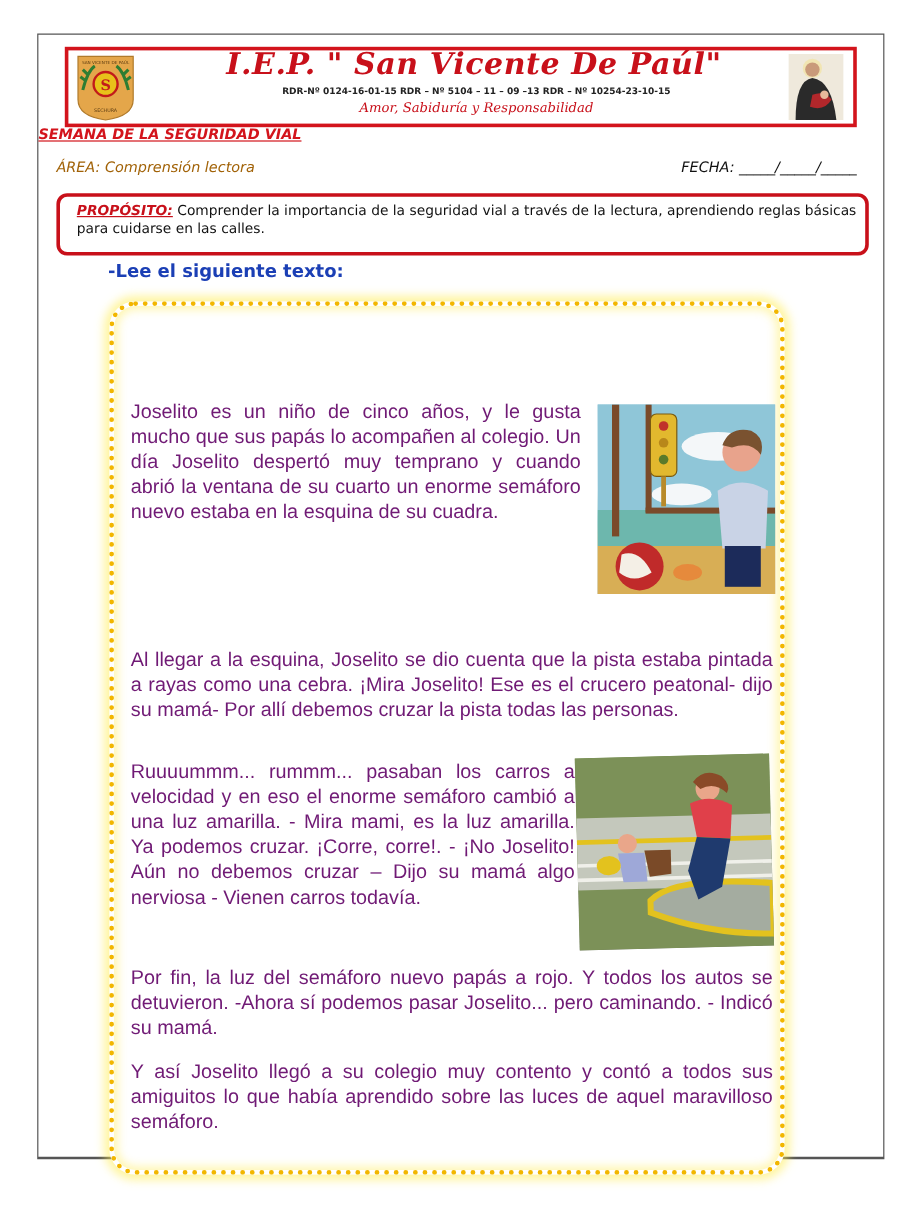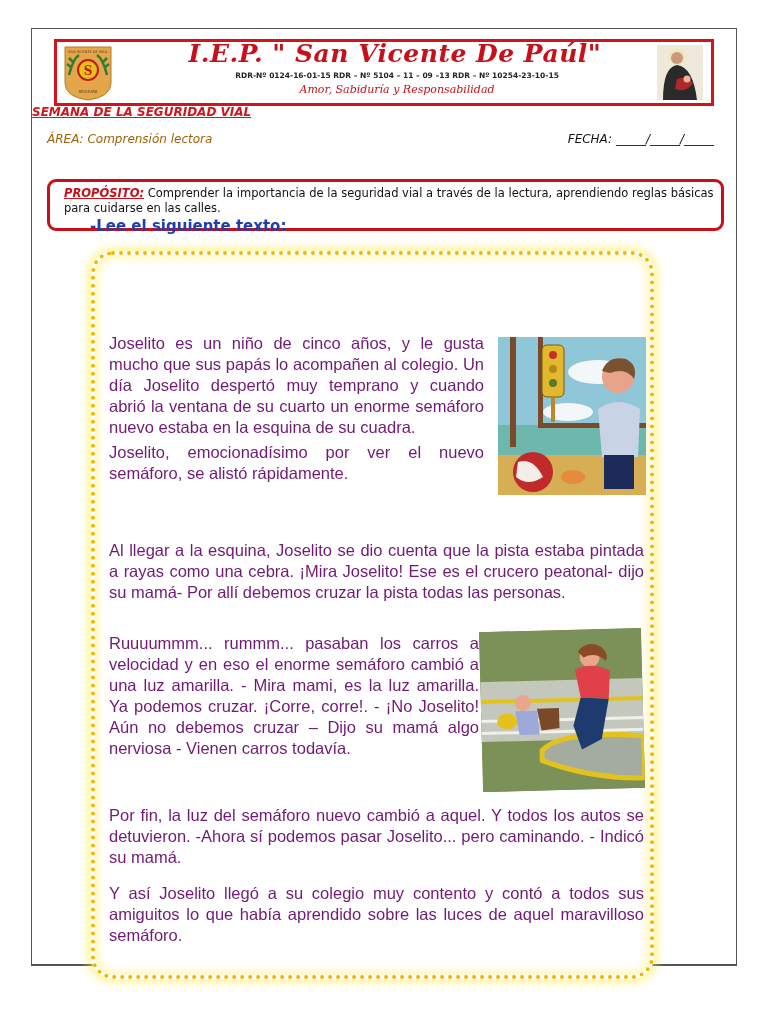--- a/index.html
+++ b/index.html
@@ -47,21 +47,21 @@
   }
   .fecha {
     position: absolute; right: 22px; top: 103px;
     font-family: "DejaVu Sans", sans-serif; font-style: italic; font-size: 12px; color: #111;
   }
 
   .purpose {
     position: absolute; left: 15px; top: 132px; width: 677px; height: 52px;
     border: 3px solid #c8101a; border-radius: 9px; box-sizing: border-box;
     padding: 4px 0 0 14px;
-    font-family: "DejaVu Sans", sans-serif; font-size: 11.5px; color: #111; line-height: 15px; margin-top: 18px;
+    font-family: "DejaVu Sans", sans-serif; font-size: 11.5px; color: #111; line-height: 15px;
   }
   .purpose .plabel { font-style: italic; font-weight: bold; text-decoration: underline; color: #c8101a; }
 
   .instruction {
     position: absolute; left: 58px; top: 188px;
     font-family: "DejaVu Sans", sans-serif; font-weight: bold; font-size: 15px; color: #1b3fb5;
   }
 
   
   .story-frame {
@@ -154,37 +154,36 @@
       <rect x="53" y="60" width="4" height="25" fill="#b88a2a"></rect>
       <circle cx="35" cy="135" r="20" fill="#c02a2a"></circle>
       <path d="M20 125 Q35 120 45 140 Q30 150 18 140 Z" fill="#f4efe6"></path>
       <ellipse cx="75" cy="140" rx="12" ry="7" fill="#e68a3c"></ellipse>
       <circle cx="120" cy="40" r="16" fill="#e8a38c"></circle>
       <path d="M104 34 Q110 18 128 22 Q140 28 136 42 Q128 30 112 36 Z" fill="#7a5230"></path>
       <path d="M100 72 Q120 58 142 72 L140 120 L104 120 Z" fill="#c9d3e6"></path>
       <rect x="106" y="118" width="30" height="34" fill="#1c2b5a"></rect>
     </svg>
 
-    <div class="para p2">Joselito, emocionadísimo por ver el nuevo semáforo, se alistó rápidamente.</div>
     <div class="para p3">Al llegar a la esquina, Joselito se dio cuenta que la pista estaba pintada a rayas como una cebra. ¡Mira Joselito! Ese es el crucero peatonal- dijo su mamá- Por allí debemos cruzar la pista todas las personas.</div>
     <div class="para p4">Ruuuummm... rummm... pasaban los carros a velocidad y en eso el enorme semáforo cambió a una luz amarilla. - Mira mami, es la luz amarilla. Ya podemos cruzar. ¡Corre, corre!. - ¡No Joselito! Aún no debemos cruzar – Dijo su mamá algo nerviosa - Vienen carros todavía.</div>
 
     <svg class="illus2" viewBox="0 0 162 160">
       <rect width="162" height="160" fill="#7c9158"></rect>
       <rect x="0" y="50" width="162" height="60" fill="#c4c8bc"></rect>
       <rect x="0" y="68" width="162" height="4" fill="#e3c21e"></rect>
       <rect x="0" y="88" width="162" height="3" fill="#f0f0ea"></rect>
       <rect x="0" y="100" width="162" height="3" fill="#f0f0ea"></rect>
       <path d="M60 120 Q80 100 162 108 L162 150 Q110 150 60 130 Z" fill="#a4aca0" stroke="#e3c21e" stroke-width="5"></path>
       <circle cx="110" cy="28" r="10" fill="#e9a68a"></circle>
       <path d="M98 22 Q108 10 122 18 Q130 26 126 32 Q116 22 104 28 Z" fill="#8a4a28"></path>
       <path d="M95 40 Q112 32 130 42 L128 70 L100 68 Z" fill="#e0404a"></path>
       <path d="M100 68 L128 70 L120 110 L100 120 L92 96 Z" fill="#1f3a6e"></path>
       <circle cx="42" cy="72" r="8" fill="#e9a68a"></circle>
       <path d="M34 80 L56 80 L58 104 L38 104 Z" fill="#9ea8d8"></path>
       <path d="M56 78 L78 78 L78 98 L60 100 Z" fill="#7a4a28"></path>
       <ellipse cx="26" cy="90" rx="10" ry="8" fill="#e3c21e"></ellipse>
     </svg>
 
-    <div class="para p5">Por fin, la luz del semáforo nuevo cambió a aquel. Y todos los autos se detuvieron. -Ahora sí podemos pasar Joselito... pero caminando. - Indicó su mamá.</div>
+    <div class="para p5">Por fin, la luz del semáforo nuevo papás a rojo. Y todos los autos se detuvieron. -Ahora sí podemos pasar Joselito... pero caminando. - Indicó su mamá.</div>
     <div class="para p6">Y así Joselito llegó a su colegio muy contento y contó a todos sus amiguitos lo que había aprendido sobre las luces de aquel maravilloso semáforo.</div>
   </div>
 </div>
 
 </body></html>

